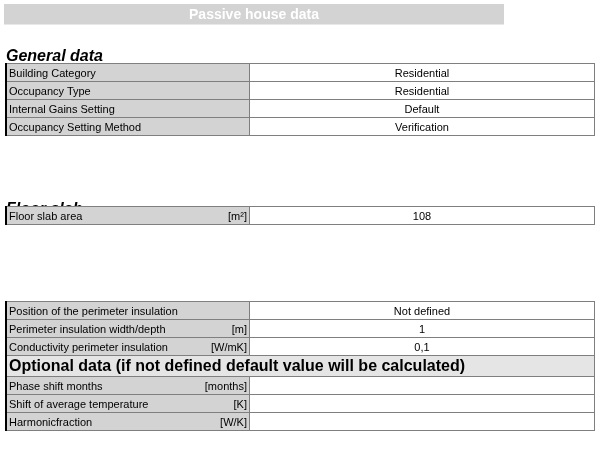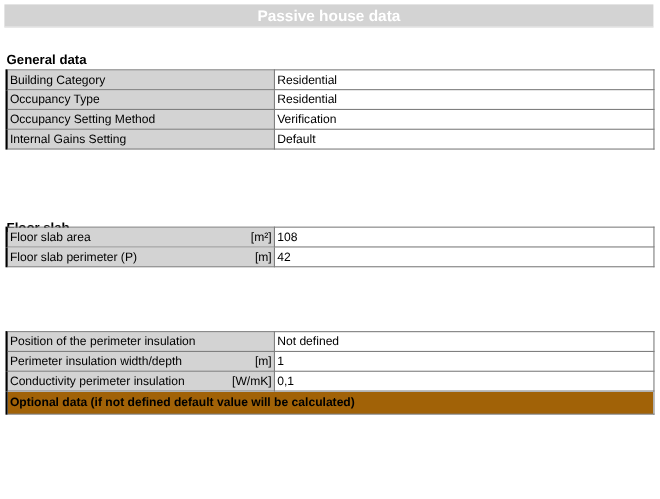--- a/index.html
+++ b/index.html
@@ -1,42 +1,42 @@
 <!DOCTYPE html>
 <html><head>
 <meta charset="utf-8">
 <style>
   html, body { margin: 0; padding: 0; background: #ffffff; }
   body {
     width: 600px; height: 454px; overflow: hidden; position: relative;
     font-family: "Liberation Sans", sans-serif; font-size: 11px; color: #000;
   }
   .title-bar {
-    position: absolute; left: 4px; top: 4px; width: 590px; height: 20px;
+    position: absolute; left: 4px; top: 4px; width: 500px; height: 20px;
     background: #d3d3d3; border-bottom: 1px solid #e8e8e8;
     color: #ffffff; font-weight: bold; font-size: 14px;
     text-align: center; line-height: 21px;
   }
   .section-heading {
-    position: absolute; left: 6px; font-weight: bold; font-size: 12px;
+    position: absolute; left: 6px; font-weight: bold; font-size: 16px; font-style: italic;
   }
   table.grid {
     position: absolute; left: 5px; width: 590px;
     border-collapse: collapse; table-layout: fixed;
   }
   table.grid td {
     border: 1px solid #7f7f7f; height: 17px; padding: 0 2px;
     white-space: nowrap; overflow: hidden; vertical-align: middle;
   }
   td.label { background: #d3d3d3; width: 238px; }
-  td.value { background: #ffffff; }
+  td.value { background: #ffffff; text-align: center; }
   .label-inner { display: flex; justify-content: space-between; }
   .unit { text-align: right; }
   tr.opt-header td {
-    background: #a16207; font-weight: bold; font-size: 11px; height: 20px;
+    background: #e5e5e5; font-weight: bold; font-size: 16px; height: 20px;
   }
   .left-edge { border-left: 2px solid #000 !important; }
   .mid-edge { border-left: 1px solid #000 !important; }
 </style>
 </head>
 <body>
 
 <div class="title-bar">Passive house data</div>
 
 <div class="section-heading" style="top:47px;">General data</div>
@@ -57,59 +57,50 @@
           <div class="label-inner">
             <span>Occupancy Type</span>
             <span class="unit"></span>
           </div>
         </td>
     <td class="value mid-edge">Residential</td>
   </tr>
   <tr>
     <td class="label left-edge">
           <div class="label-inner">
+            <span>Internal Gains Setting</span>
+            <span class="unit"></span>
+          </div>
+        </td>
+    <td class="value mid-edge">Default</td>
+  </tr>
+  <tr>
+    <td class="label left-edge">
+          <div class="label-inner">
             <span>Occupancy Setting Method</span>
             <span class="unit"></span>
           </div>
         </td>
     <td class="value mid-edge">Verification</td>
-  </tr>
-  <tr>
-    <td class="label left-edge">
-          <div class="label-inner">
-            <span>Internal Gains Setting</span>
-            <span class="unit"></span>
-          </div>
-        </td>
-    <td class="value mid-edge">Default</td>
   </tr>
 </tbody>
   </table>
 
 <div class="section-heading" style="top:200px;">Floor slab</div>
 
 <table class="grid" style="top:206px;">
   <tbody>
       <tr>
     <td class="label left-edge">
           <div class="label-inner">
             <span>Floor slab area</span>
             <span class="unit">[m²]</span>
           </div>
         </td>
     <td class="value mid-edge">108</td>
-  </tr>
-  <tr>
-    <td class="label left-edge">
-          <div class="label-inner">
-            <span>Floor slab perimeter (P)</span>
-            <span class="unit">[m]</span>
-          </div>
-        </td>
-    <td class="value mid-edge">42</td>
   </tr>
 </tbody>
   </table>
 
 <table class="grid" style="top:301px;">
   <tbody>
       <tr>
     <td class="label left-edge">
           <div class="label-inner">
             <span>Position of the perimeter insulation</span>
@@ -132,14 +123,41 @@
           <div class="label-inner">
             <span>Conductivity perimeter insulation</span>
             <span class="unit">[W/mK]</span>
           </div>
         </td>
     <td class="value mid-edge">0,1</td>
   </tr>
   <tr class="opt-header">
     <td class="left-edge" colspan="2">Optional data (if not defined default value will be calculated)</td>
   </tr>
+  <tr>
+    <td class="label left-edge">
+          <div class="label-inner">
+            <span>Phase shift months</span>
+            <span class="unit">[months]</span>
+          </div>
+        </td>
+    <td class="value mid-edge"></td>
+  </tr>
+  <tr>
+    <td class="label left-edge">
+          <div class="label-inner">
+            <span>Shift of average temperature</span>
+            <span class="unit">[K]</span>
+          </div>
+        </td>
+    <td class="value mid-edge"></td>
+  </tr>
+  <tr>
+    <td class="label left-edge">
+          <div class="label-inner">
+            <span>Harmonicfraction</span>
+            <span class="unit">[W/K]</span>
+          </div>
+        </td>
+    <td class="value mid-edge"></td>
+  </tr>
 </tbody>
   </table>
 
 </body></html>

